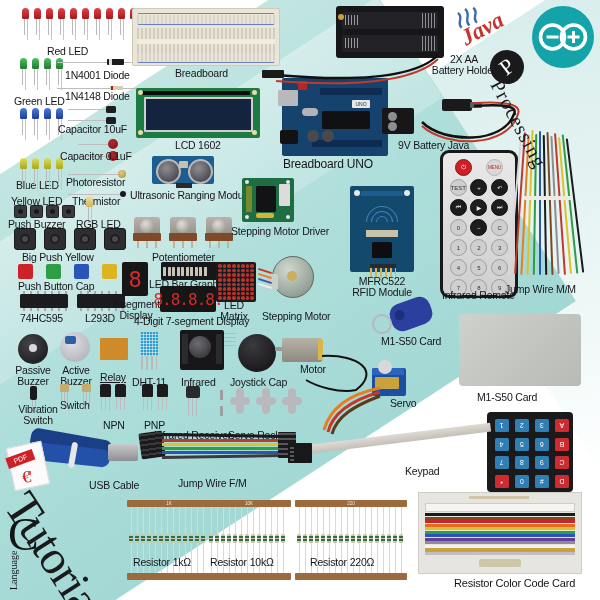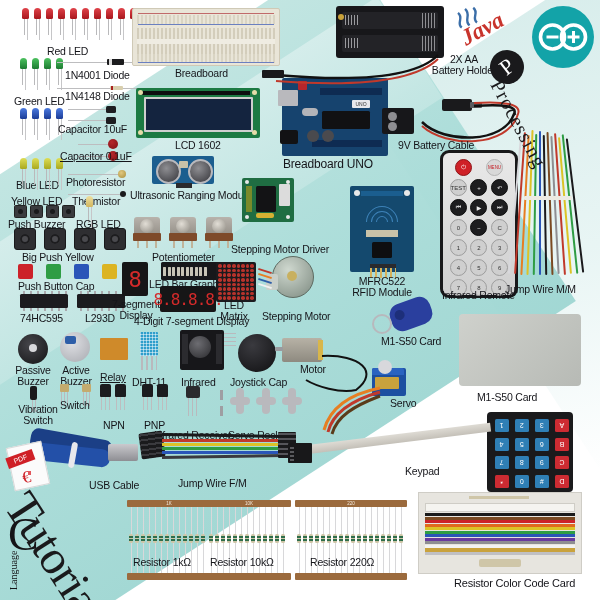--- a/index.html
+++ b/index.html
@@ -278,21 +278,21 @@
     <div class="capbody" style="left:38px;top:13px;"></div>
   </div>
   <div class="lbl" style="left:58px;top:124px;">Capacitor 10uF</div>
 
   <div class="part" style="left:78px;top:138px;width:54px;height:26px;">
     <div class="wirelead" style="left:0;top:6px;width:34px;"></div>
     <div class="wirelead" style="left:0;top:18px;width:34px;"></div>
     <div class="circ" style="left:30px;top:1px;width:10px;height:10px;background:radial-gradient(circle at 38% 32%,#b5262b,#7d1115);"></div>
     <div class="circ" style="left:30px;top:13px;width:10px;height:10px;background:radial-gradient(circle at 38% 32%,#b5262b,#7d1115);"></div>
   </div>
-  <div class="lbl" style="left:60px;top:151px;text-decoration:underline;">Capacitor 0.1uF</div>
+  <div class="lbl" style="left:60px;top:151px;">Capacitor 0.1uF</div>
 
   <div class="part" style="left:68px;top:170px;width:62px;height:8px;">
     <div class="wirelead" style="left:0;top:4px;width:56px;"></div>
     <div class="circ" style="left:50px;top:0px;width:8px;height:8px;background:radial-gradient(circle at 40% 35%,#e2c87f,#a88f3c);"></div>
   </div>
   <div class="lbl" style="left:66px;top:177px;">Photoresistor</div>
 
   <div class="part" style="left:68px;top:190px;width:62px;height:8px;">
     <div class="wirelead" style="left:0;top:4px;width:58px;"></div>
     <div class="circ" style="left:52px;top:1px;width:6px;height:6px;background:#1a1a1c;"></div>
@@ -529,21 +529,21 @@
   <div class="pcb" style="left:242px;top:178px;width:52px;height:44px;">
     <div class="ic" style="left:14px;top:8px;width:20px;height:26px;background:#131315;"></div>
     <div style="position:absolute;left:37px;top:6px;width:11px;height:22px;background:#dcdcdc;border-radius:1px;"></div>
     <div style="position:absolute;left:4px;top:8px;width:6px;height:26px;background:#7a8a2a;"></div>
     <div class="circ" style="left:3px;top:2px;width:4px;height:4px;background:#e8e8e8;"></div>
     <div class="circ" style="left:44px;top:2px;width:4px;height:4px;background:#e8e8e8;"></div>
     <div class="circ" style="left:3px;top:37px;width:4px;height:4px;background:#e8e8e8;"></div>
     <div class="circ" style="left:44px;top:37px;width:4px;height:4px;background:#e8e8e8;"></div>
     <div style="position:absolute;left:14px;top:35px;width:18px;height:5px;background:#d6b132;border-radius:2px;"></div>
   </div>
-  <div class="lbl" style="left:231px;top:244px;">Stepping Motor Driver</div>
+  <div class="lbl" style="left:231px;top:226px;">Stepping Motor Driver</div>
 
   <div class="stepmotor" style="left:258px;top:252px;width:60px;height:56px;">
     <div class="can" style="left:14px;top:4px;"></div>
     <div class="hub" style="left:29px;top:19px;"></div>
     <div style="position:absolute;left:8px;top:22px;width:12px;height:16px;background:#c9cfc9;border-radius:2px;"></div>
     <div style="position:absolute;left:0px;top:18px;width:14px;height:2px;background:#c0392b;transform:rotate(18deg);"></div>
     <div style="position:absolute;left:0px;top:23px;width:14px;height:2px;background:#e67e22;transform:rotate(18deg);"></div>
     <div style="position:absolute;left:0px;top:28px;width:14px;height:2px;background:#2e5ea8;transform:rotate(18deg);"></div>
     <div style="position:absolute;left:0px;top:33px;width:14px;height:2px;background:#f0f0f0;transform:rotate(18deg);"></div>
   </div>
@@ -604,21 +604,21 @@
     <div style="position:absolute;left:0px;top:10px;width:32px;height:26px;background:#17171a;border-radius:2px;"></div>
     <div class="circ" style="left:6px;top:14px;width:9px;height:9px;background:#8e8e92;"></div>
     <div class="circ" style="left:6px;top:24px;width:9px;height:9px;background:#8e8e92;"></div>
     <div style="position:absolute;left:60px;top:1px;width:30px;height:12px;background:#1a1a1c;border-radius:2px;"></div>
     <div style="position:absolute;left:88px;top:4px;width:12px;height:6px;background:#5a5a5e;border-radius:1px;"></div>
   </div>
   <svg style="position:absolute;left:394px;top:100px;width:130px;height:46px;">
     <path d="M28 22 C 50 44, 110 44, 120 14 C 124 6, 110 4, 80 6" stroke="#111" stroke-width="2.5" fill="none"></path>
     <path d="M28 26 C 52 48, 114 48, 124 14 C 128 4, 110 1, 80 3" stroke="#c0392b" stroke-width="2" fill="none"></path>
   </svg>
-  <div class="lbl" style="left:398px;top:140px;">9V Battery Cable</div>
+  <div class="lbl" style="left:398px;top:140px;">9V Battery Java</div>
 
   <div class="remote" style="left:440px;top:150px;width:62px;height:130px;">
     <div class="row">
         <div class="rb red">⏻</div>
                      <div class="rb redt">MENU</div>
       </div>
     <div class="row">
         <div class="rb">TEST</div>
                      <div class="rb dark">+</div>
                      <div class="rb dark">↶</div>

